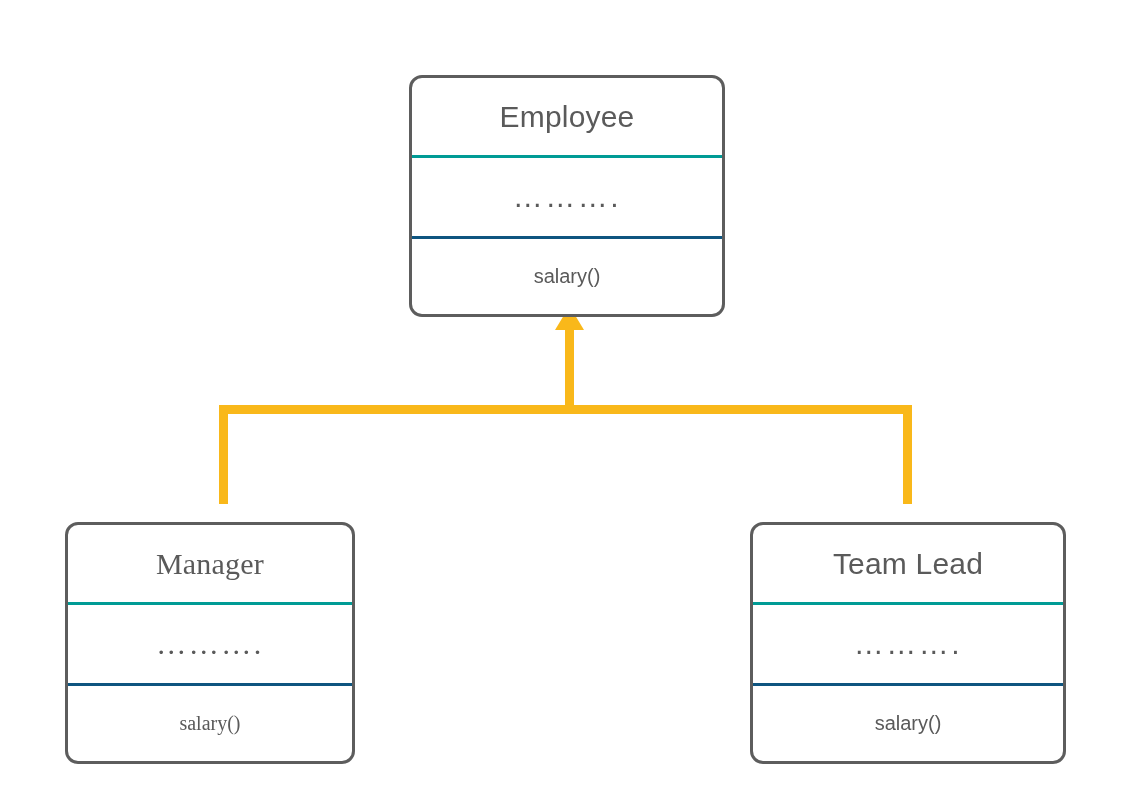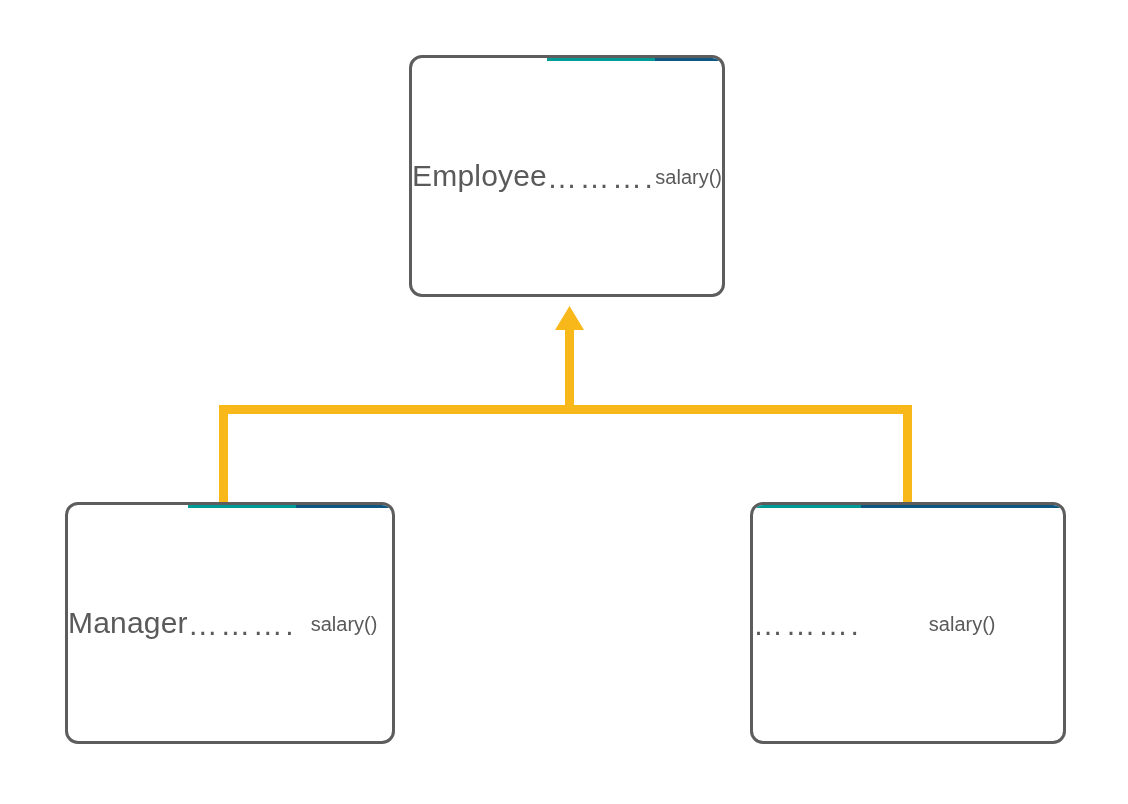--- a/index.html
+++ b/index.html
@@ -31,21 +31,23 @@
 
   
   .uml-class {
     position: absolute;
     z-index: 2;
     box-sizing: border-box;
     background: #ffffff;
     border: 3px solid #5d5d5d;
     border-radius: 13px;
     display: flex;
+    flex-direction: column;
     overflow: hidden;
+    margin-top: 20px;
   }
   .compartment {
     box-sizing: border-box;
     display: flex;
     align-items: center;
     justify-content: center;
     color: #5a5a5a;
     text-align: center;
     white-space: nowrap;
   }
@@ -83,24 +85,25 @@
 
     <polygon points="569.5,306 584,330 555,330" fill="#f9b81a"></polygon>
   </svg>
 
   <div class="uml-class" style="left:409px; top:55px; width:316px; height:242px;">
     <div class="compartment compartment-name">Employee</div>
     <div class="compartment compartment-attrs">……….</div>
     <div class="compartment compartment-ops">salary()</div>
   </div>
 
-  <div class="uml-class" style="left:65px; top:502px; width:330px; height:242px;">
+  <div class="uml-class" style="left:65px; top:502px; width:290px; height:242px;font-family:Liberation Serif, serif;">
     <div class="compartment compartment-name">Manager</div>
     <div class="compartment compartment-attrs">……….</div>
     <div class="compartment compartment-ops">salary()</div>
   </div>
 
   <div class="uml-class" style="left:750px; top:502px; width:316px; height:242px;">
+    <div class="compartment compartment-name">Team Lead</div>
     <div class="compartment compartment-attrs">……….</div>
     <div class="compartment compartment-ops">salary()</div>
   </div>
 
 </div>
 
 </body></html>

